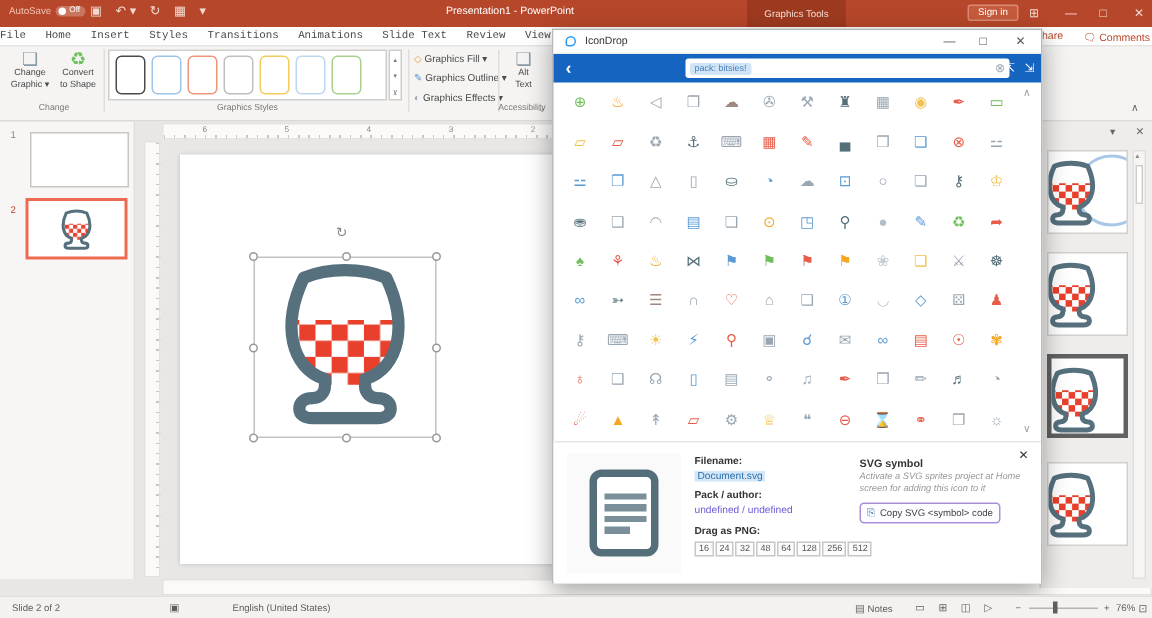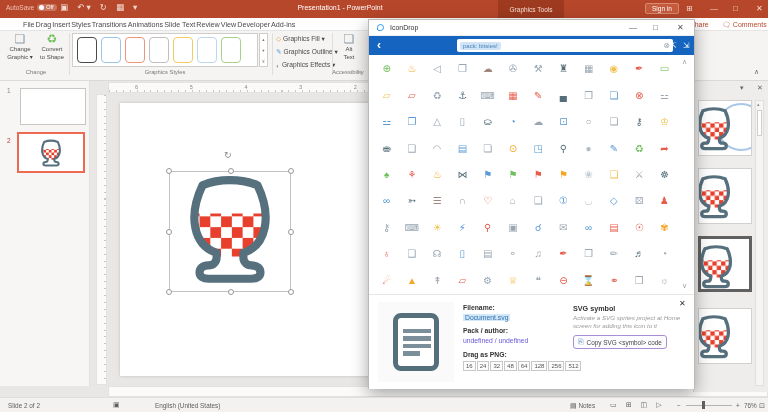--- a/index.html
+++ b/index.html
@@ -13,21 +13,21 @@
   .as-pill { background:rgba(255,255,255,.25); border-radius:6px; padding:0 4px 1px 2px; color:#fff; font-size:5.5px; display:inline-flex; align-items:center; gap:2px; }
   .as-dot { width:5px; height:5px; background:#fff; border-radius:50%; display:inline-block; }
   .qat { left:60px; top:2px; display:flex; gap:9px; font-size:8.5px; color:#F3D9D0; }
   .doc-title { left:250px; top:4px; width:180px; text-align:center; font-size:7px; color:#fff; }
   .ctx-tab { left:498px; top:0; width:66px; height:18px; background:#9E3A1F; color:#F6DDD4; font-size:6.5px; display:flex; align-items:center; justify-content:center; }
   .signin { left:645px; top:3px; background:#C75B3D; border:1px solid #D98A73; border-radius:2px; color:#fff; font-size:6.5px; padding:1px 6px; }
   .win-ctl { top:4px; font-size:8px; color:#F3D9D0; }
 
   
   .tabrow { left:0; top:18px; width:768px; height:13px; background:#fff; border-bottom:1px solid #E6E4E2; z-index:4; }
-  .tabs { left:23px; top:2px; display:flex; gap:1px; font-size:7.2px; color:#4A4A4A; }
+  .tabs { left:0; top:2px; display:flex; gap:13px; font-size:7.2px; color:#4A4A4A;font-family:Liberation Mono, monospace; }
   .share-lbl { left:690px; top:2.5px; font-size:7px; color:#B7472A; z-index:1; }
   .comments-lbl { left:722px; top:2.5px; font-size:7px; color:#B7472A; }
 
   
   .ribbon { left:0; top:31px; width:768px; height:50px; background:#F5F4F3; border-bottom:1px solid #DCDAD8; z-index:3; }
   .rib-btn { display:flex; flex-direction:column; align-items:center; font-size:6px; color:#4A4A4A; text-align:center; line-height:1.25; }
   .rib-ico { font-size:12px; line-height:13px; }
   .vline { top:2px; width:1px; height:42px; background:#E0DEDC; }
   .grouplbl { top:38px; font-size:5.8px; color:#7A7875; text-align:center; }
   .gallery { left:72px; top:2px; width:186px; height:34px; background:#fff; border:1px solid #CFCDCB; display:flex; align-items:center; gap:4px; padding:0 4px; }
@@ -149,21 +149,21 @@
   <div class="abs signin">Sign in</div>
   <span class="abs win-ctl" style="left:686px">⊞</span>
   <span class="abs win-ctl" style="left:710px">—</span>
   <span class="abs win-ctl" style="left:733px">□</span>
   <span class="abs win-ctl" style="left:756px">✕</span>
 </div>
 
 <div class="abs tabrow">
   <div class="abs tabs">
       <span>File</span>
-      <span>Drag</span>
+      <span>Home</span>
       <span>Insert</span>
       <span>Styles</span>
       <span>Transitions</span>
       <span>Animations</span>
       <span>Slide Text</span>
       <span>Review</span>
       <span>View</span>
       <span>Developer</span>
       <span>Add-ins</span>
     </div>

